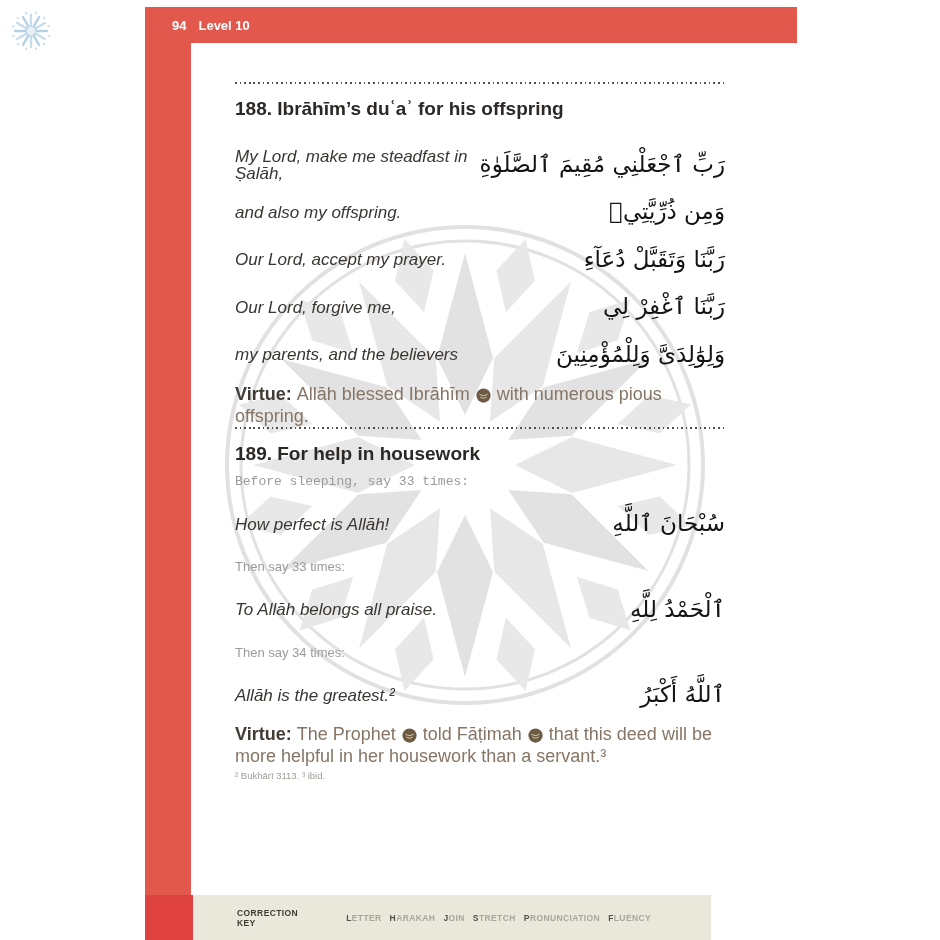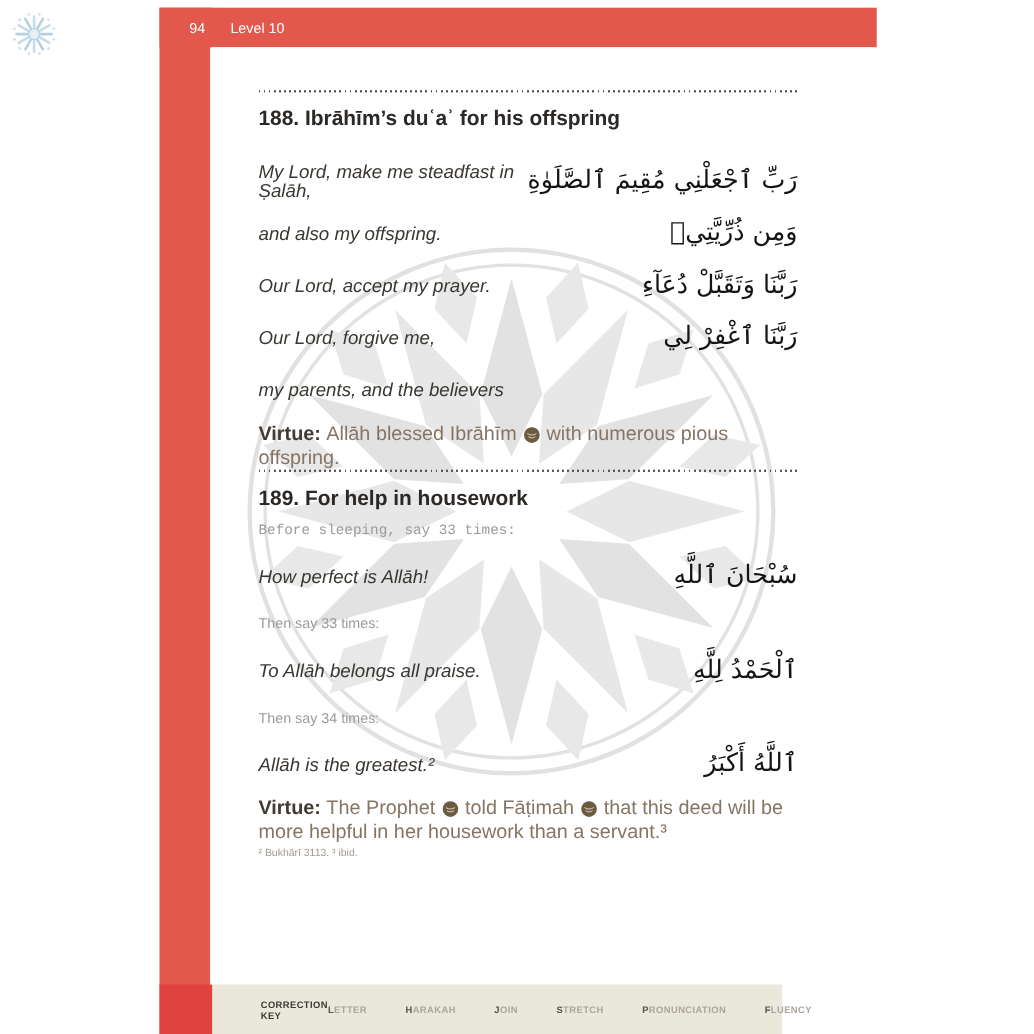--- a/index.html
+++ b/index.html
@@ -8,22 +8,22 @@
 
   .canvas{position:absolute;inset:0;background:#ffffff;}
 
   
   .corner-logo{position:absolute;left:10px;top:10px;width:42px;height:42px;opacity:.85;}
 
   
   .page{position:absolute;left:145px;top:0;width:652px;height:940px;background:#ffffff;}
 
   .header-bar{position:absolute;left:0;top:7px;width:100%;height:36px;background:#e2584d;
-              display:flex;align-items:center;gap:23px;padding-left:27px;box-sizing:border-box;
-              color:#ffffff;font-weight:normal;font-size:13px;}
+              display:flex;align-items:center;gap:12px;padding-left:27px;box-sizing:border-box;
+              color:#ffffff;font-weight:bold;font-size:13px;}
   .red-strip{position:absolute;left:0;top:7px;width:48px;height:933px;background:#e2584d;}
   .red-strip-dark{position:absolute;left:0;top:895px;width:48px;height:45px;background:#df423f;}
 
   .content{position:absolute;left:46px;top:43px;width:604px;height:852px;background:#ffffff;overflow:hidden;}
   .watermark{position:absolute;left:24px;top:172px;width:500px;height:500px;z-index:0;opacity:.8;}
   .page-body{position:relative;z-index:1;padding:0 70px 0 44px;}
 
   .dotted{height:3px;width:100%;
     background-image:repeating-linear-gradient(to right,#4f4f4f 0 1.7px,transparent 1.7px 4.6px);
     background-size:100% 2px;background-repeat:no-repeat;background-position:0 0;}
@@ -47,21 +47,21 @@
   .virtue{margin-top:4px;font-size:18px;line-height:22px;color:#867565;width:100%;}
   .virtue .vlabel{font-weight:bold;color:#413b34;}
   .medallion{display:inline-block;width:15px;height:15px;vertical-align:-3px;margin:0 1px;}
 
   .footnote{margin-top:2px;font-size:9.5px;line-height:13px;color:#a09a92;}
 
   .footer-bar{position:absolute;left:48px;top:895px;width:518px;height:45px;background:#eae7db;
               display:flex;align-items:center;justify-content:space-between;
               padding:0 70px 0 44px;box-sizing:border-box;}
   .footer-key{font-size:8.5px;font-weight:bold;color:#3e3a33;letter-spacing:.4px;}
-  .footer-items{display:flex;gap:35px;}
+  .footer-items{display:flex;gap:8px;margin-left:48px;}
   .footer-item{font-size:8.5px;letter-spacing:.4px;}
   .footer-item .fi-init{font-weight:bold;color:#55504a;}
   .footer-item .fi-rest{font-weight:bold;color:#aba59b;}
 </style>
 </head>
 <body>
 
 <div class="canvas">
 
   <svg class="corner-logo" viewBox="0 0 42 42" xmlns="http://www.w3.org/2000/svg">
@@ -145,20 +145,21 @@
           <div class="row">
             <div class="en">Our Lord, accept my prayer.</div>
             <div class="ar" dir="rtl">رَبَّنَا وَتَقَبَّلْ دُعَآءِ</div>
           </div>
           <div class="row">
             <div class="en">Our Lord, forgive me,</div>
             <div class="ar" dir="rtl">رَبَّنَا ٱغْفِرْ لِي</div>
           </div>
           <div class="row">
             <div class="en">my parents, and the believers</div>
+            <div class="ar" dir="rtl">وَلِوَٰلِدَىَّ وَلِلْمُؤْمِنِينَ</div>
           </div>
           <div class="virtue"><span class="vlabel">Virtue: </span><span>Allāh blessed Ibrāhīm </span><svg viewBox="0 0 20 20" class="medallion">
               <circle cx="10" cy="10" r="9.5" fill="#6d5a41"></circle>
               <path d="M4.5 8.2 C 8 10.6, 12 10.6, 15.5 8.2" stroke="#f4efe6" stroke-width="1" fill="none"></path>
               <path d="M5.8 12 C 8.6 13.9, 11.4 13.9, 14.2 12" stroke="#f4efe6" stroke-width="1" fill="none"></path>
             </svg><span> with numerous pious offspring.</span></div>
           <div class="dotted"></div>
           <h2 class="sec-title"><span>189. </span><span>For help in housework</span></h2>
           <div class="instr">Before sleeping, say 33 times:</div>
           <div class="row">

